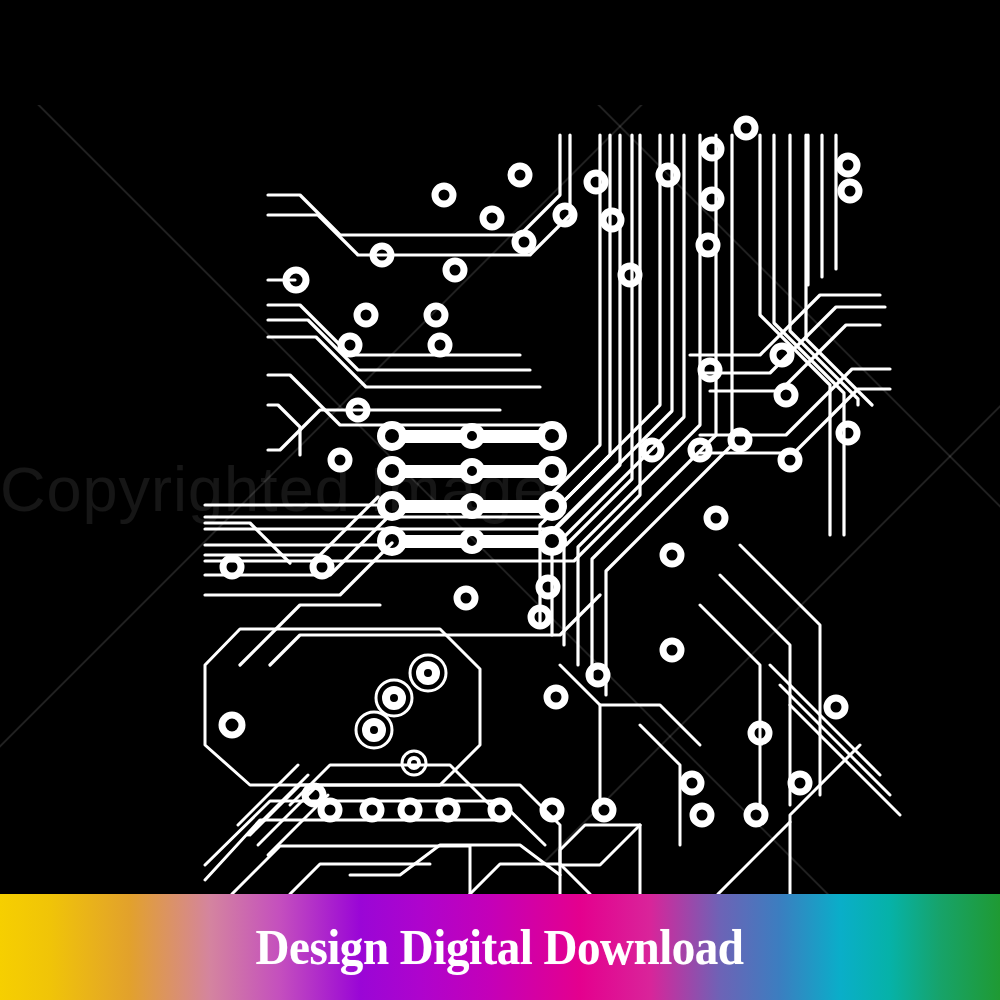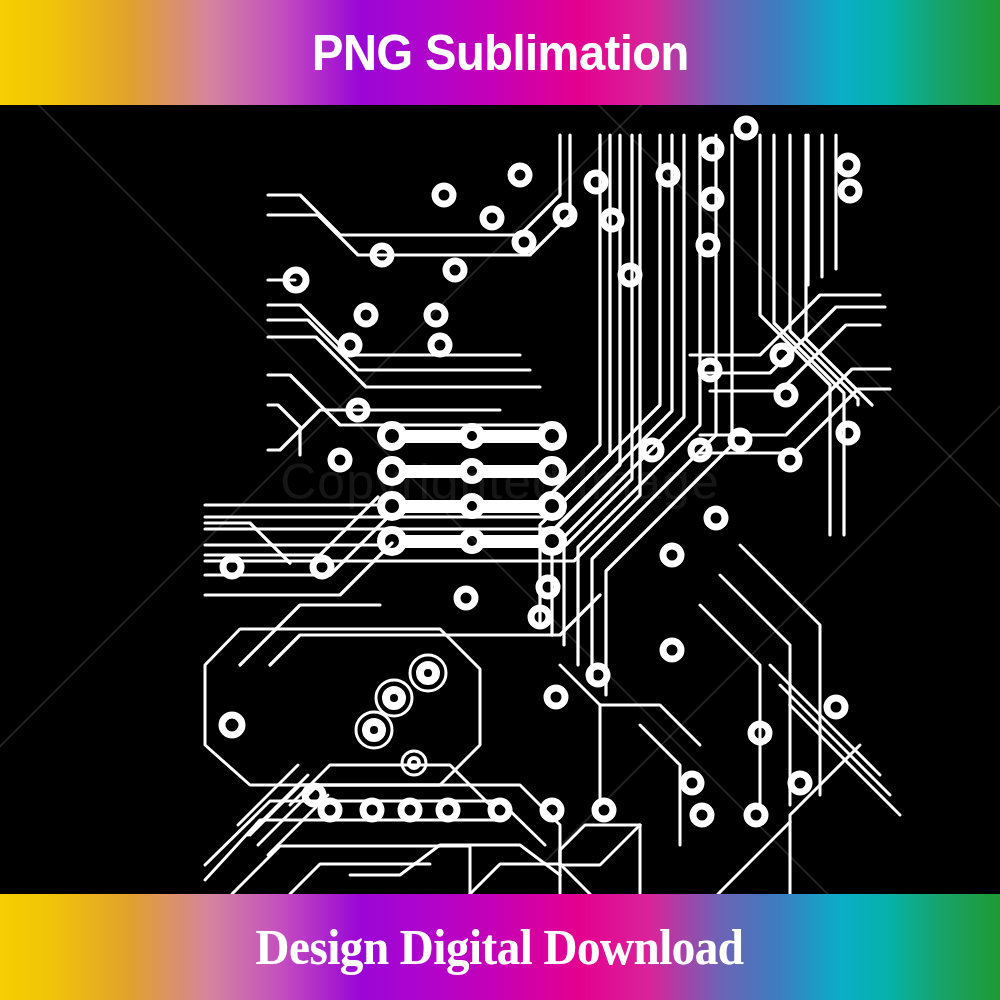--- a/index.html
+++ b/index.html
@@ -74,41 +74,34 @@
     background: rgba(255,255,255,0.13);
     height: 2px;
     width: 1500px;
     transform-origin: 0 0;
   }
   #wm-text {
     position: absolute;
     left: 0;
     top: 348px;
     width: 1000px;
-    text-align: center;
+    text-align: left;
     color: rgba(255,255,255,0.085);
-    font-size: 50px;
+    font-size: 63px;
     font-weight: 400;
     letter-spacing: 1px;
     white-space: nowrap;
     mix-blend-mode: screen;
   }
 </style>
 </head>
 <body>
 
 <div id="page">
 
-  <div id="banner-top" class="banner" style="background: linear-gradient(90deg,
-         #f6cf00 0%, #f0c408 5%, #e2a12c 13%, #d4849f 21%,
-         #c44fbe 28%, #9a06d6 36%, #ae04cd 42%, #c400b8 49%,
-         #e4008e 58%, #d9249a 65%, #6d63b6 72%, #3b7ec0 78%,
-         #0aaec9 84%, #06b2a8 89%, #17a36a 94%, #1f9a33 100%);">
-    <span class="banner-text">PNG Sublimation</span>
-  </div>
 
   <div id="art-stage">
 
     <svg id="circuit-svg" viewBox="0 0 1000 789" preserveAspectRatio="none">
       <defs>
         <g id="pad-lg">
           <circle r="11" fill="none" stroke="#ffffff" stroke-width="7"></circle>
         </g>
       </defs>
 

